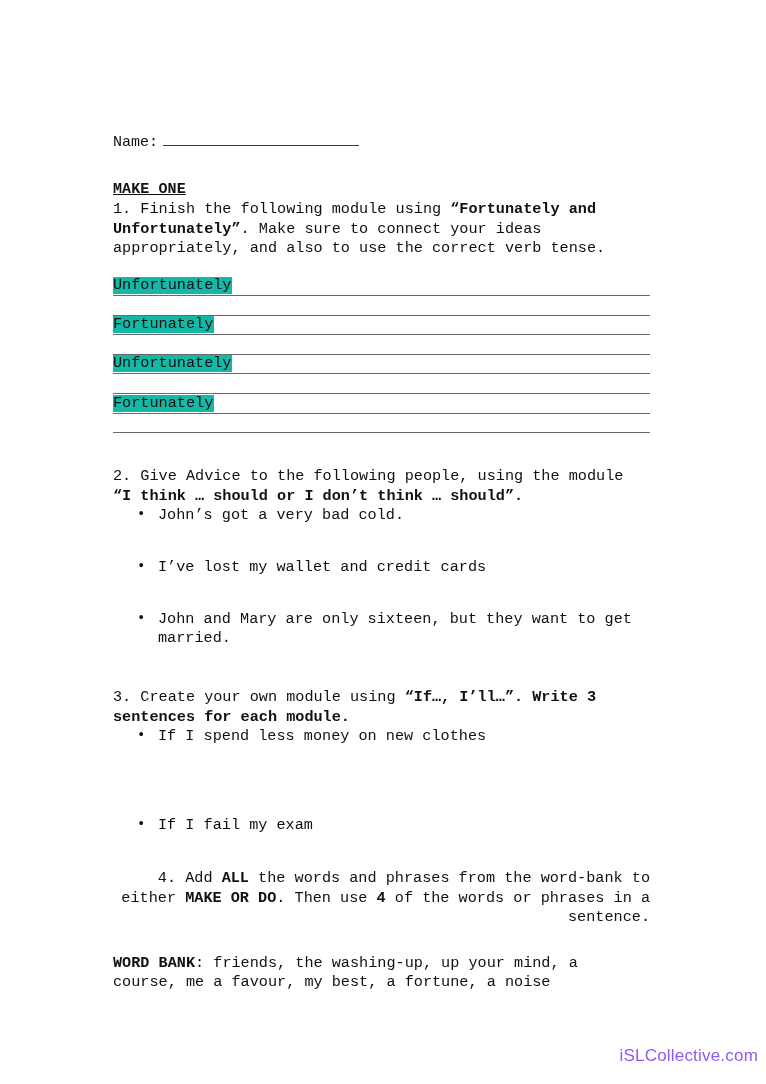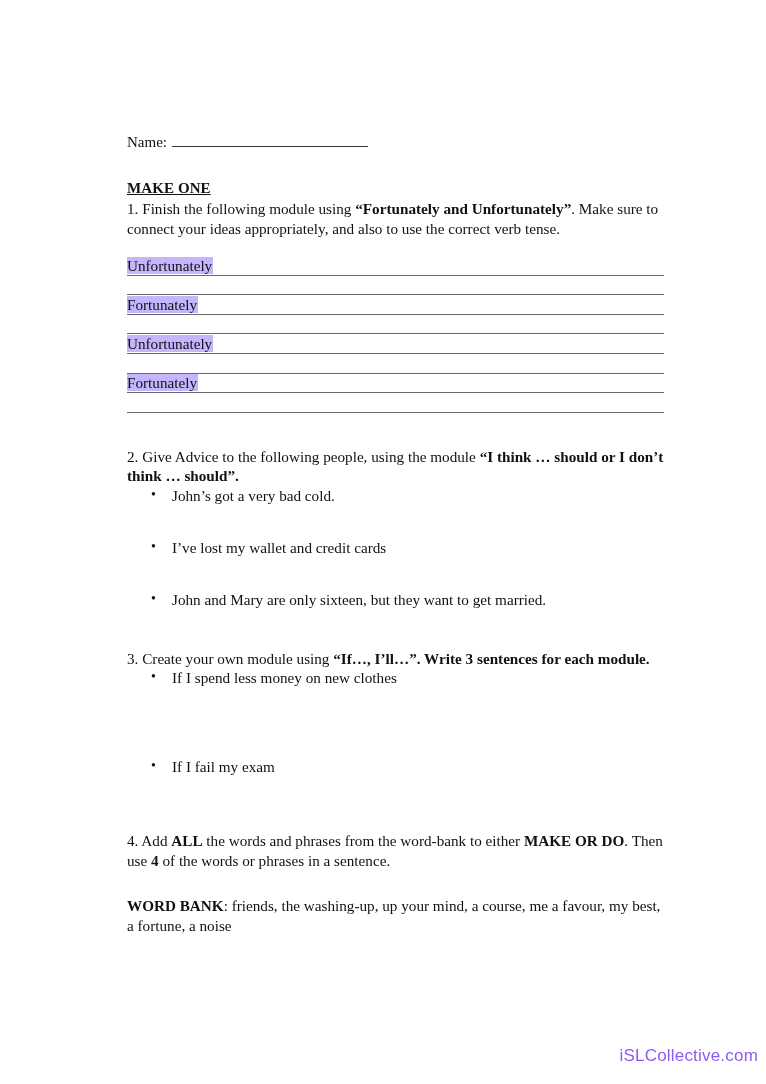--- a/index.html
+++ b/index.html
@@ -19,23 +19,24 @@
   .page {
     position: absolute;
     left: 0; top: 0;
     width: 766px;
     height: 1084px;
     background: #ffffff;
   }
 
   .content {
     position: absolute;
-    left: 127px;
+    left: 113px;
     top: 132px;
     width: 537px;
+    font-family: Liberation Mono, monospace;
   }
 
   
   .name-row {
     display: flex;
     align-items: baseline;
     font-size: 15px;
     line-height: 20px;
   }
   .name-label { white-space: pre; }
@@ -75,30 +76,30 @@
     position: relative;
     font-size: 15.2px;
     line-height: 17px;
     white-space: nowrap;
     overflow: hidden;
   }
   .write-line .lbl {
     position: absolute;
     left: 0;
     bottom: 1px;
-    background: #c4b5fd;
+    background: #14b8a6;
     padding-right: 1px;
   }
   .write-line.blank { }
 
   
   .qblock { }
   .q2-head { margin-top: 34px; }
   .q3-head { margin-top: 40px; }
-  .q4-head { margin-top: 55px; }
+  .q4-head { margin-top: 34px; text-align: right; }
 
   ul.bullets {
     list-style: none;
     margin: 0;
     padding: 0;
   }
   ul.bullets li {
     position: relative;
     font-size: 15.2px;
     line-height: 19px;

